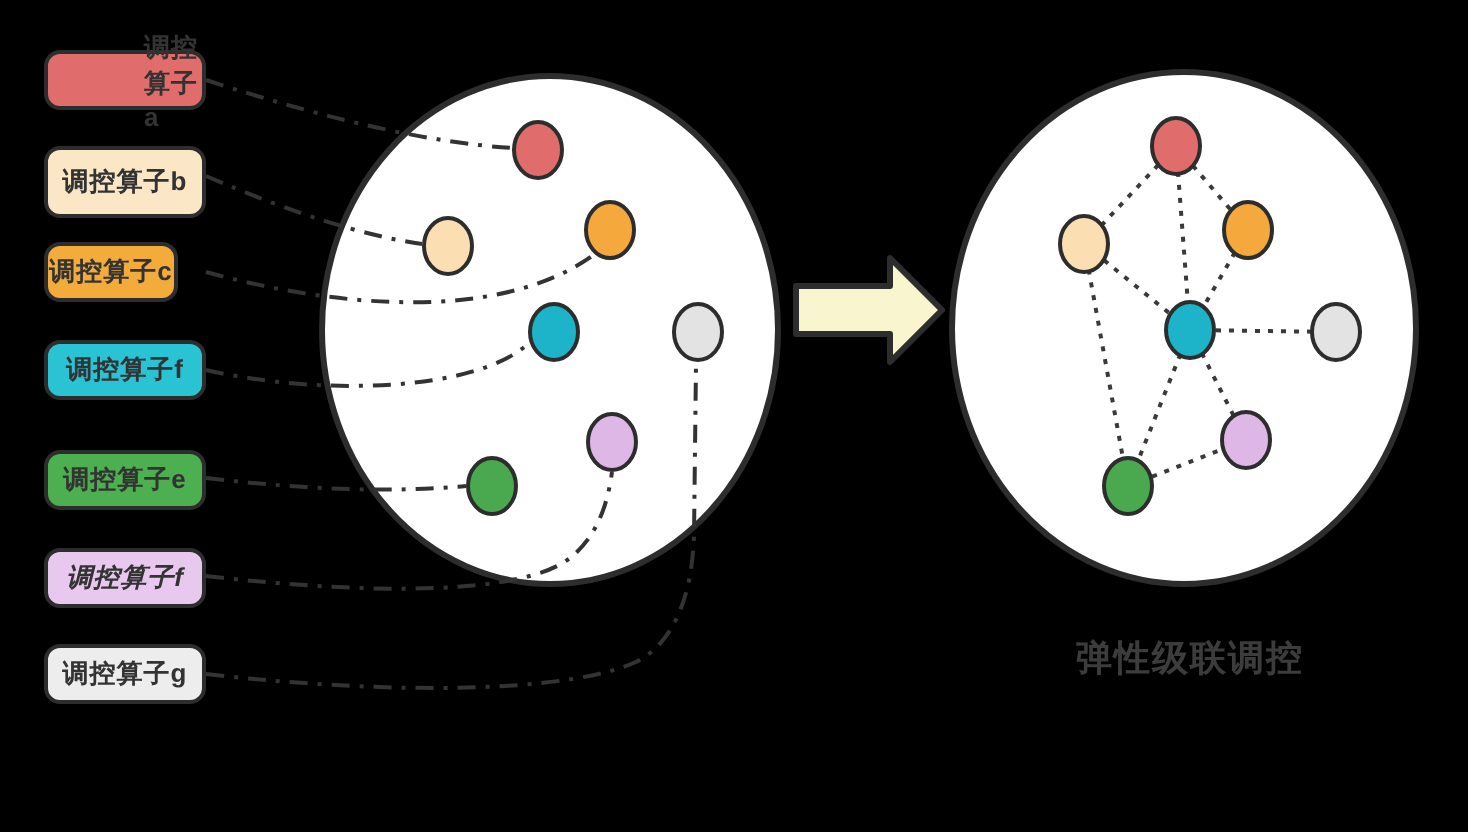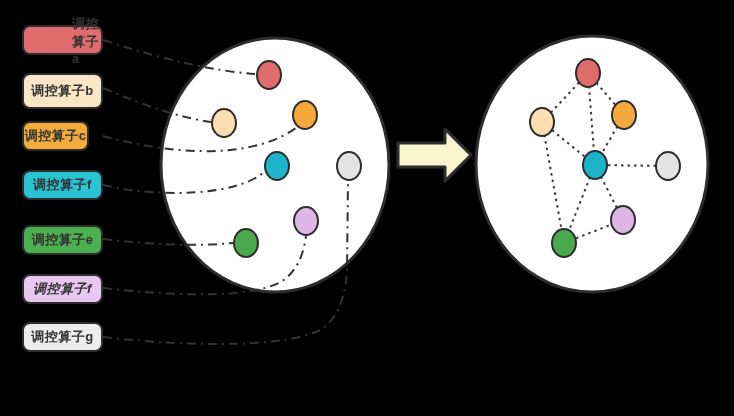--- a/index.html
+++ b/index.html
@@ -75,13 +75,14 @@
       <div class="op-box" style="left: 22px; top: 225px; width: 81px; height: 30px; background: rgb(76, 175, 80);">
         <span>调控算子e</span>
       </div>
       <div class="op-box" style="left: 22px; top: 274px; width: 81px; height: 30px; background: rgb(233, 200, 240); font-style: italic;">
         <span>调控算子f</span>
       </div>
       <div class="op-box" style="left: 22px; top: 322px; width: 81px; height: 30px; background: rgb(237, 237, 237);">
         <span>调控算子g</span>
       </div>
     </div>
+  <div class="caption" id="caption" style="left: 595px; top: 317px; color: rgb(60, 60, 60);">弹性级联调控</div>
 </div>
 
 </body></html>

